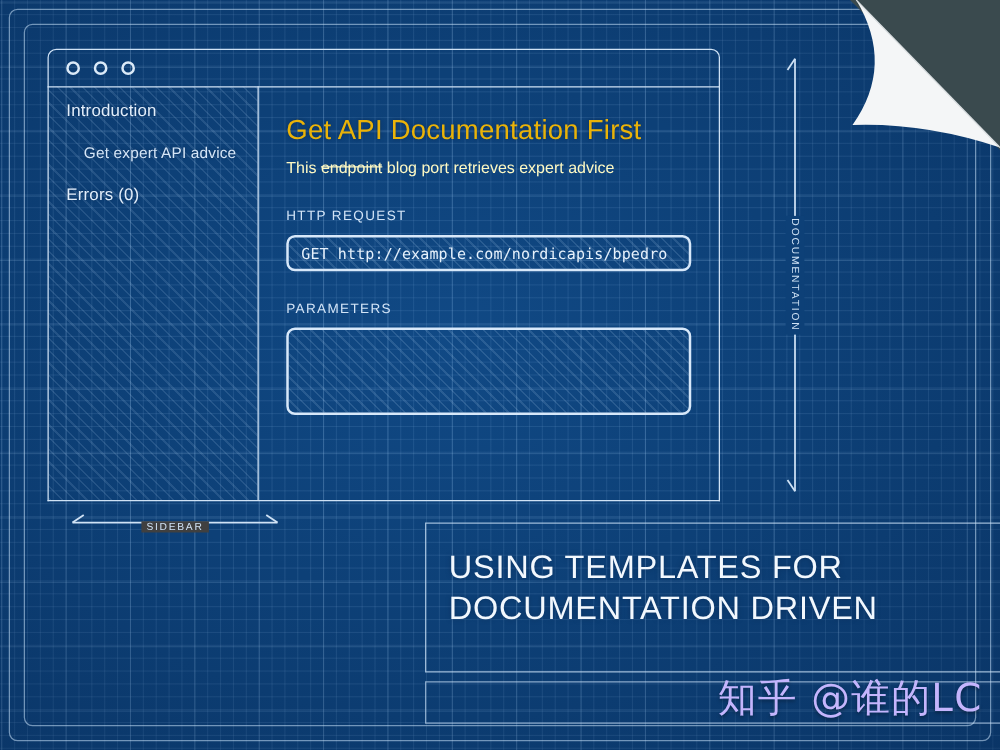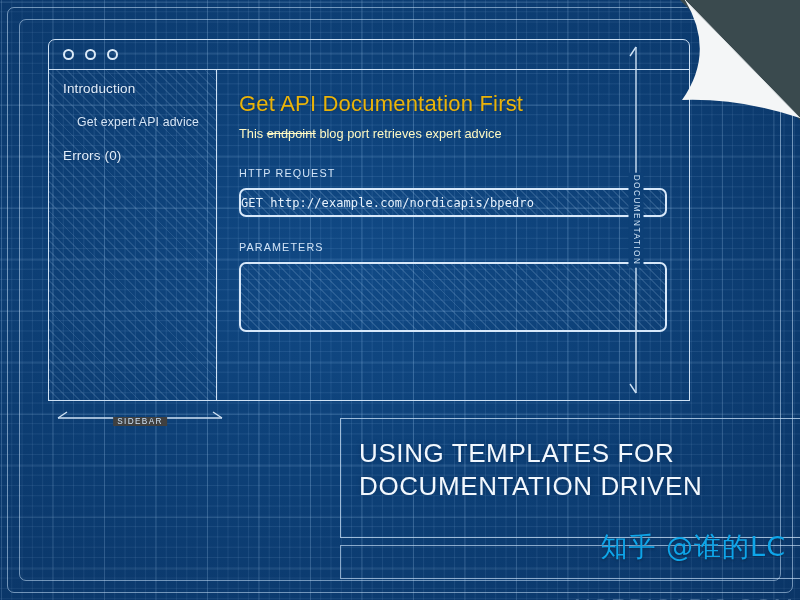--- a/index.html
+++ b/index.html
@@ -46,23 +46,23 @@
     border: 1.5px solid rgba(200,225,250,0.55);
     border-radius: 7px;
     pointer-events: none;
   }
   #frame-outer { left: 7px;  top: 7px;  right: 7px;  bottom: 7px; }
   #frame-inner { left: 19px; top: 19px; right: 19px; bottom: 19px; }
 
   
   #browser-window {
     position: absolute;
-    left: 48px;
+    left: 38px;
     top: 39px;
-    width: 642px;
+    width: 538px;
     height: 362px;
   }
   #titlebar {
     position: absolute;
     left: 0; top: 0;
     width: 100%;
     height: 31px;
     box-sizing: border-box;
     border: 1.6px solid #cfe2f5;
     border-radius: 7px 7px 0 0;
@@ -147,20 +147,21 @@
       45deg,
       rgba(195,225,252,0.14) 0px,
       rgba(195,225,252,0.14) 1.4px,
       transparent 1.4px,
       transparent 6.5px);
   }
   #request-box {
     height: 29px;
     display: flex;
     align-items: center;
+    padding-left: 10px;
     margin-bottom: 24px;
     text-align: center;
   }
   #request-text {
     font-family: "DejaVu Sans Mono", monospace;
     font-size: 12px;
     color: #e6f1fc;
     letter-spacing: 0.1px;
   }
   #parameters-box { height: 70px; }
@@ -242,23 +243,23 @@
     top: 4px;
     color: rgba(190,215,243,0.30);
     font-size: 23px;
     letter-spacing: 1.2px;
     margin-top: 45px;
   }
   
   #watermark {
     position: absolute;
     right: 14px;
-    bottom: 35px;
-    color: #0ea5e9;
-    font-size: 27px;
+    bottom: 20px;
+    color: #c4b5fd;
+    font-size: 31px;
     letter-spacing: 1px;
     text-shadow: 0 1px 3px rgba(0,0,0,0.35);
     font-family: "DejaVu Sans", sans-serif;
   }
   
   #page-curl { position: absolute; right: 0; top: 0; width: 120px; height: 120px; }
 </style>
 </head>
 <body>
 

